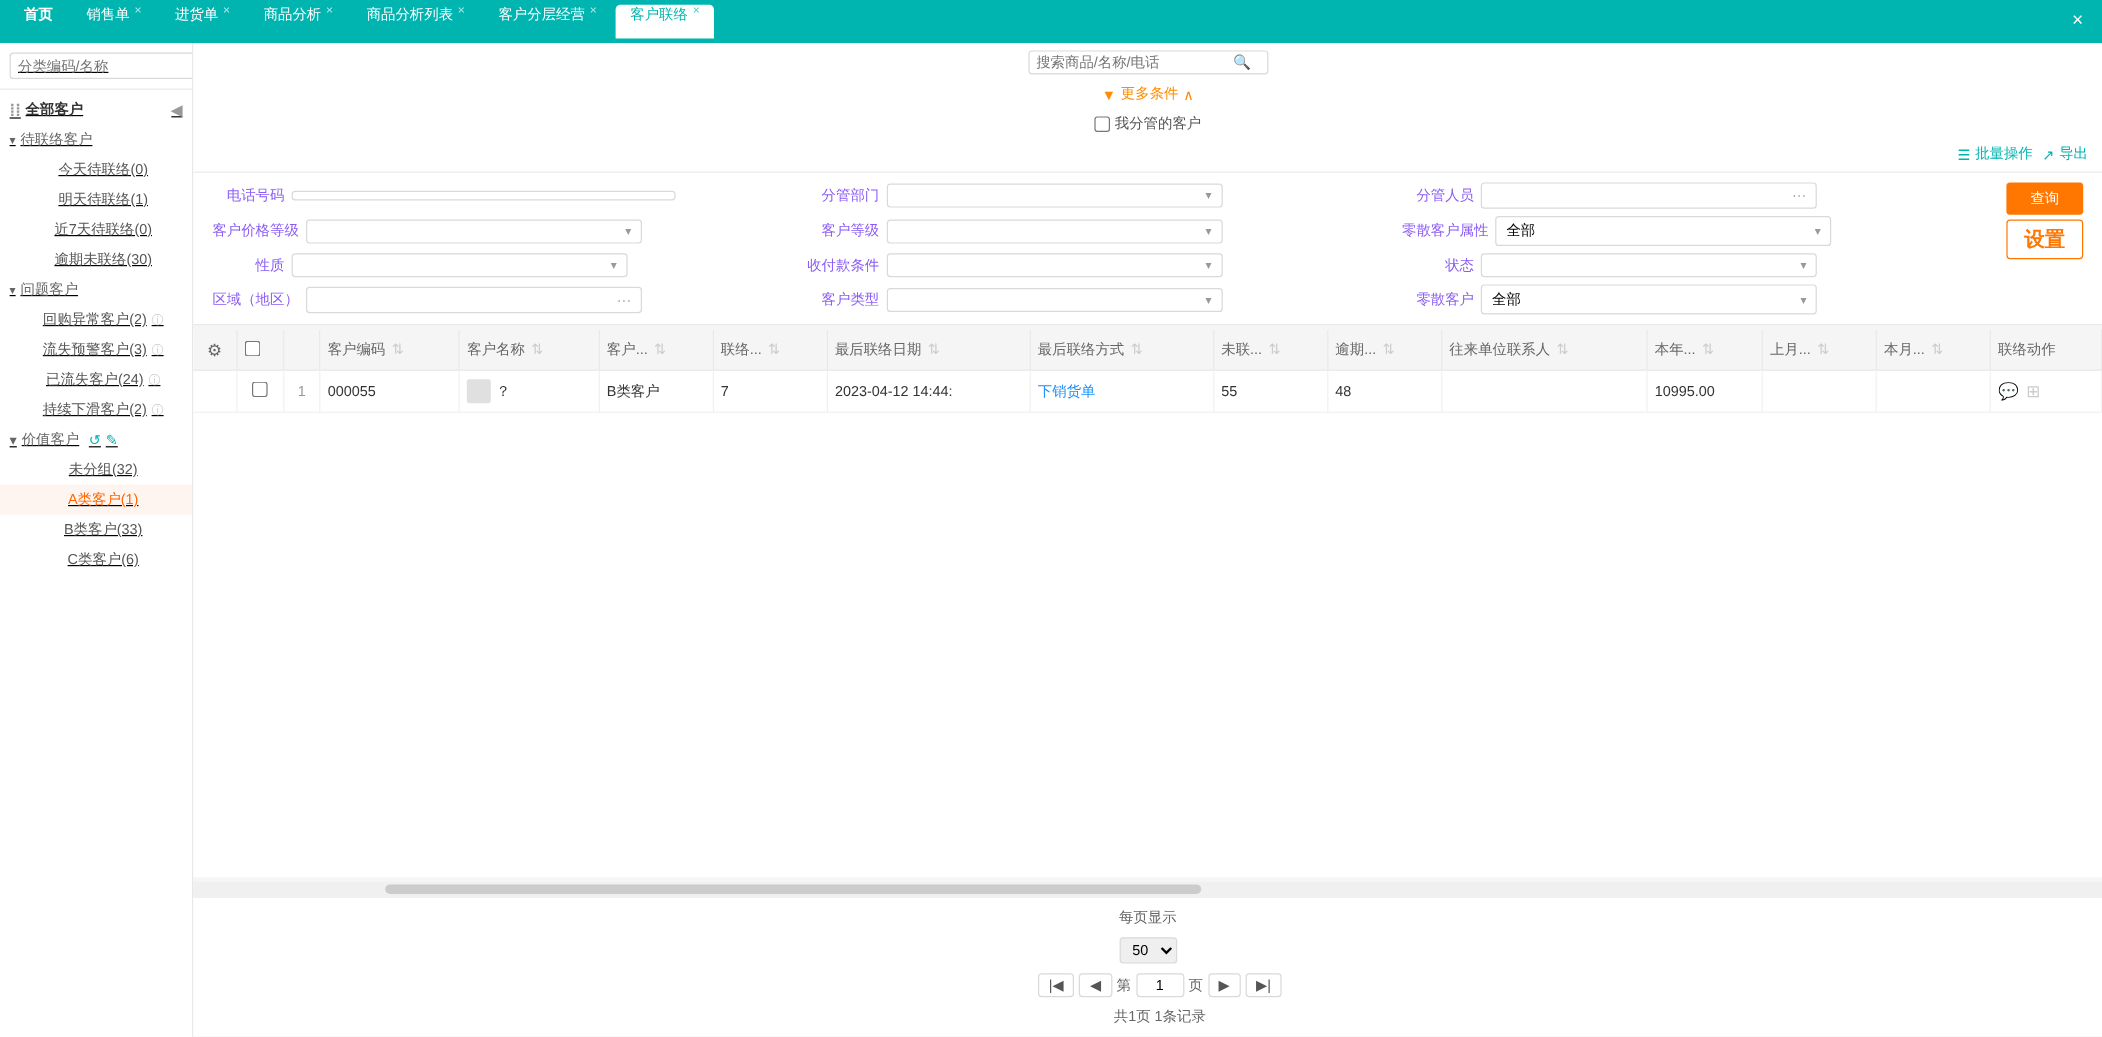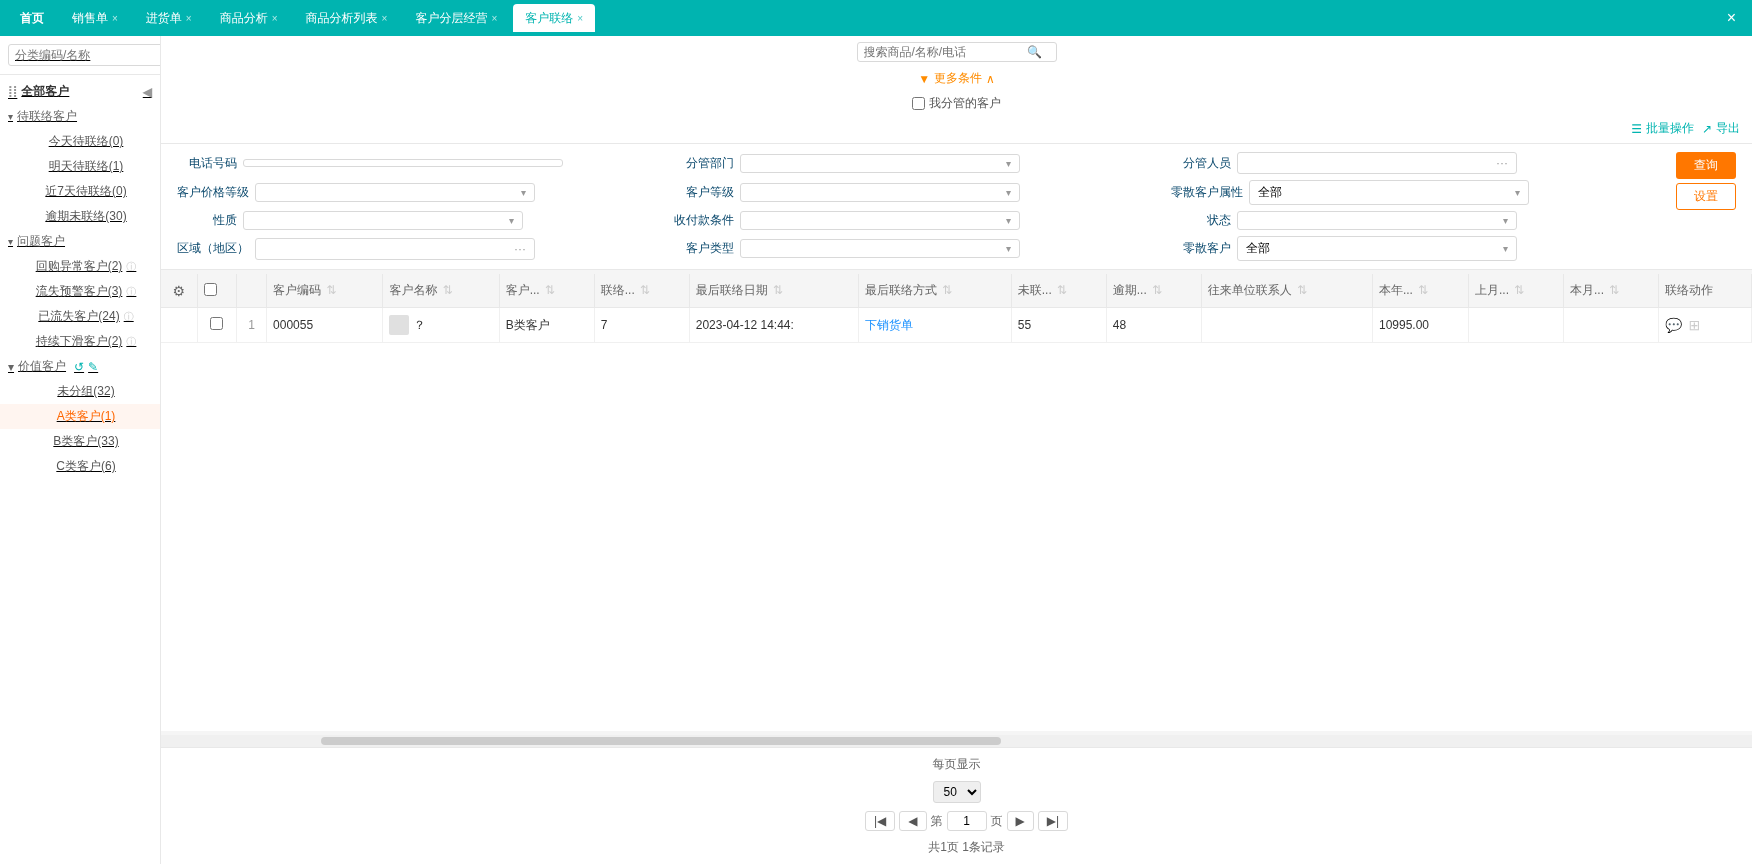--- a/index.html
+++ b/index.html
@@ -9,21 +9,21 @@
     .top-nav {
       display: flex;
       align-items: center;
       background: #00b4b0;
       height: 36px;
       padding: 0 8px;
       gap: 4px;
     }
     .nav-item {
       display: flex;
-      align-items: center;
+      align-items: flex-start;
       padding: 0 12px;
       height: 28px;
       color: #fff;
       cursor: pointer;
       border-radius: 4px 4px 0 0;
       white-space: nowrap;
       gap: 4px;
     }
     .nav-item.active { background: #fff; color: #00b4b0; }
     .nav-item .close-x { font-size: 10px; color: inherit; opacity: 0.7; cursor: pointer; }
@@ -181,21 +181,21 @@
       margin-bottom: 6px;
     }
     .filter-row:last-child { margin-bottom: 0; }
     .filter-item {
       display: flex;
       align-items: center;
       flex: 1;
       gap: 6px;
     }
     .filter-label {
-      color: #0c4a6e;
+      color: #8b5cf6;
       white-space: nowrap;
       min-width: 60px;
       text-align: right;
     }
     .filter-select {
       flex: 1;
       display: flex;
       align-items: center;
       border: 1px solid #d9d9d9;
       border-radius: 3px;
@@ -232,21 +232,22 @@
       cursor: pointer;
       font-size: 12px;
     }
     .btn-setting {
       background: #fff;
       color: #ff7700;
       border: 1px solid #ff7700;
       border-radius: 3px;
       padding: 4px 14px;
       cursor: pointer;
-      font-size: 12px;
+      font-size: 17px;
+      font-weight: bold;
     }
     .btn-actions {
       display: flex;
       flex-direction: column;
       gap: 4px;
       margin-left: 8px;
     }
 
     
     .table-wrap {

